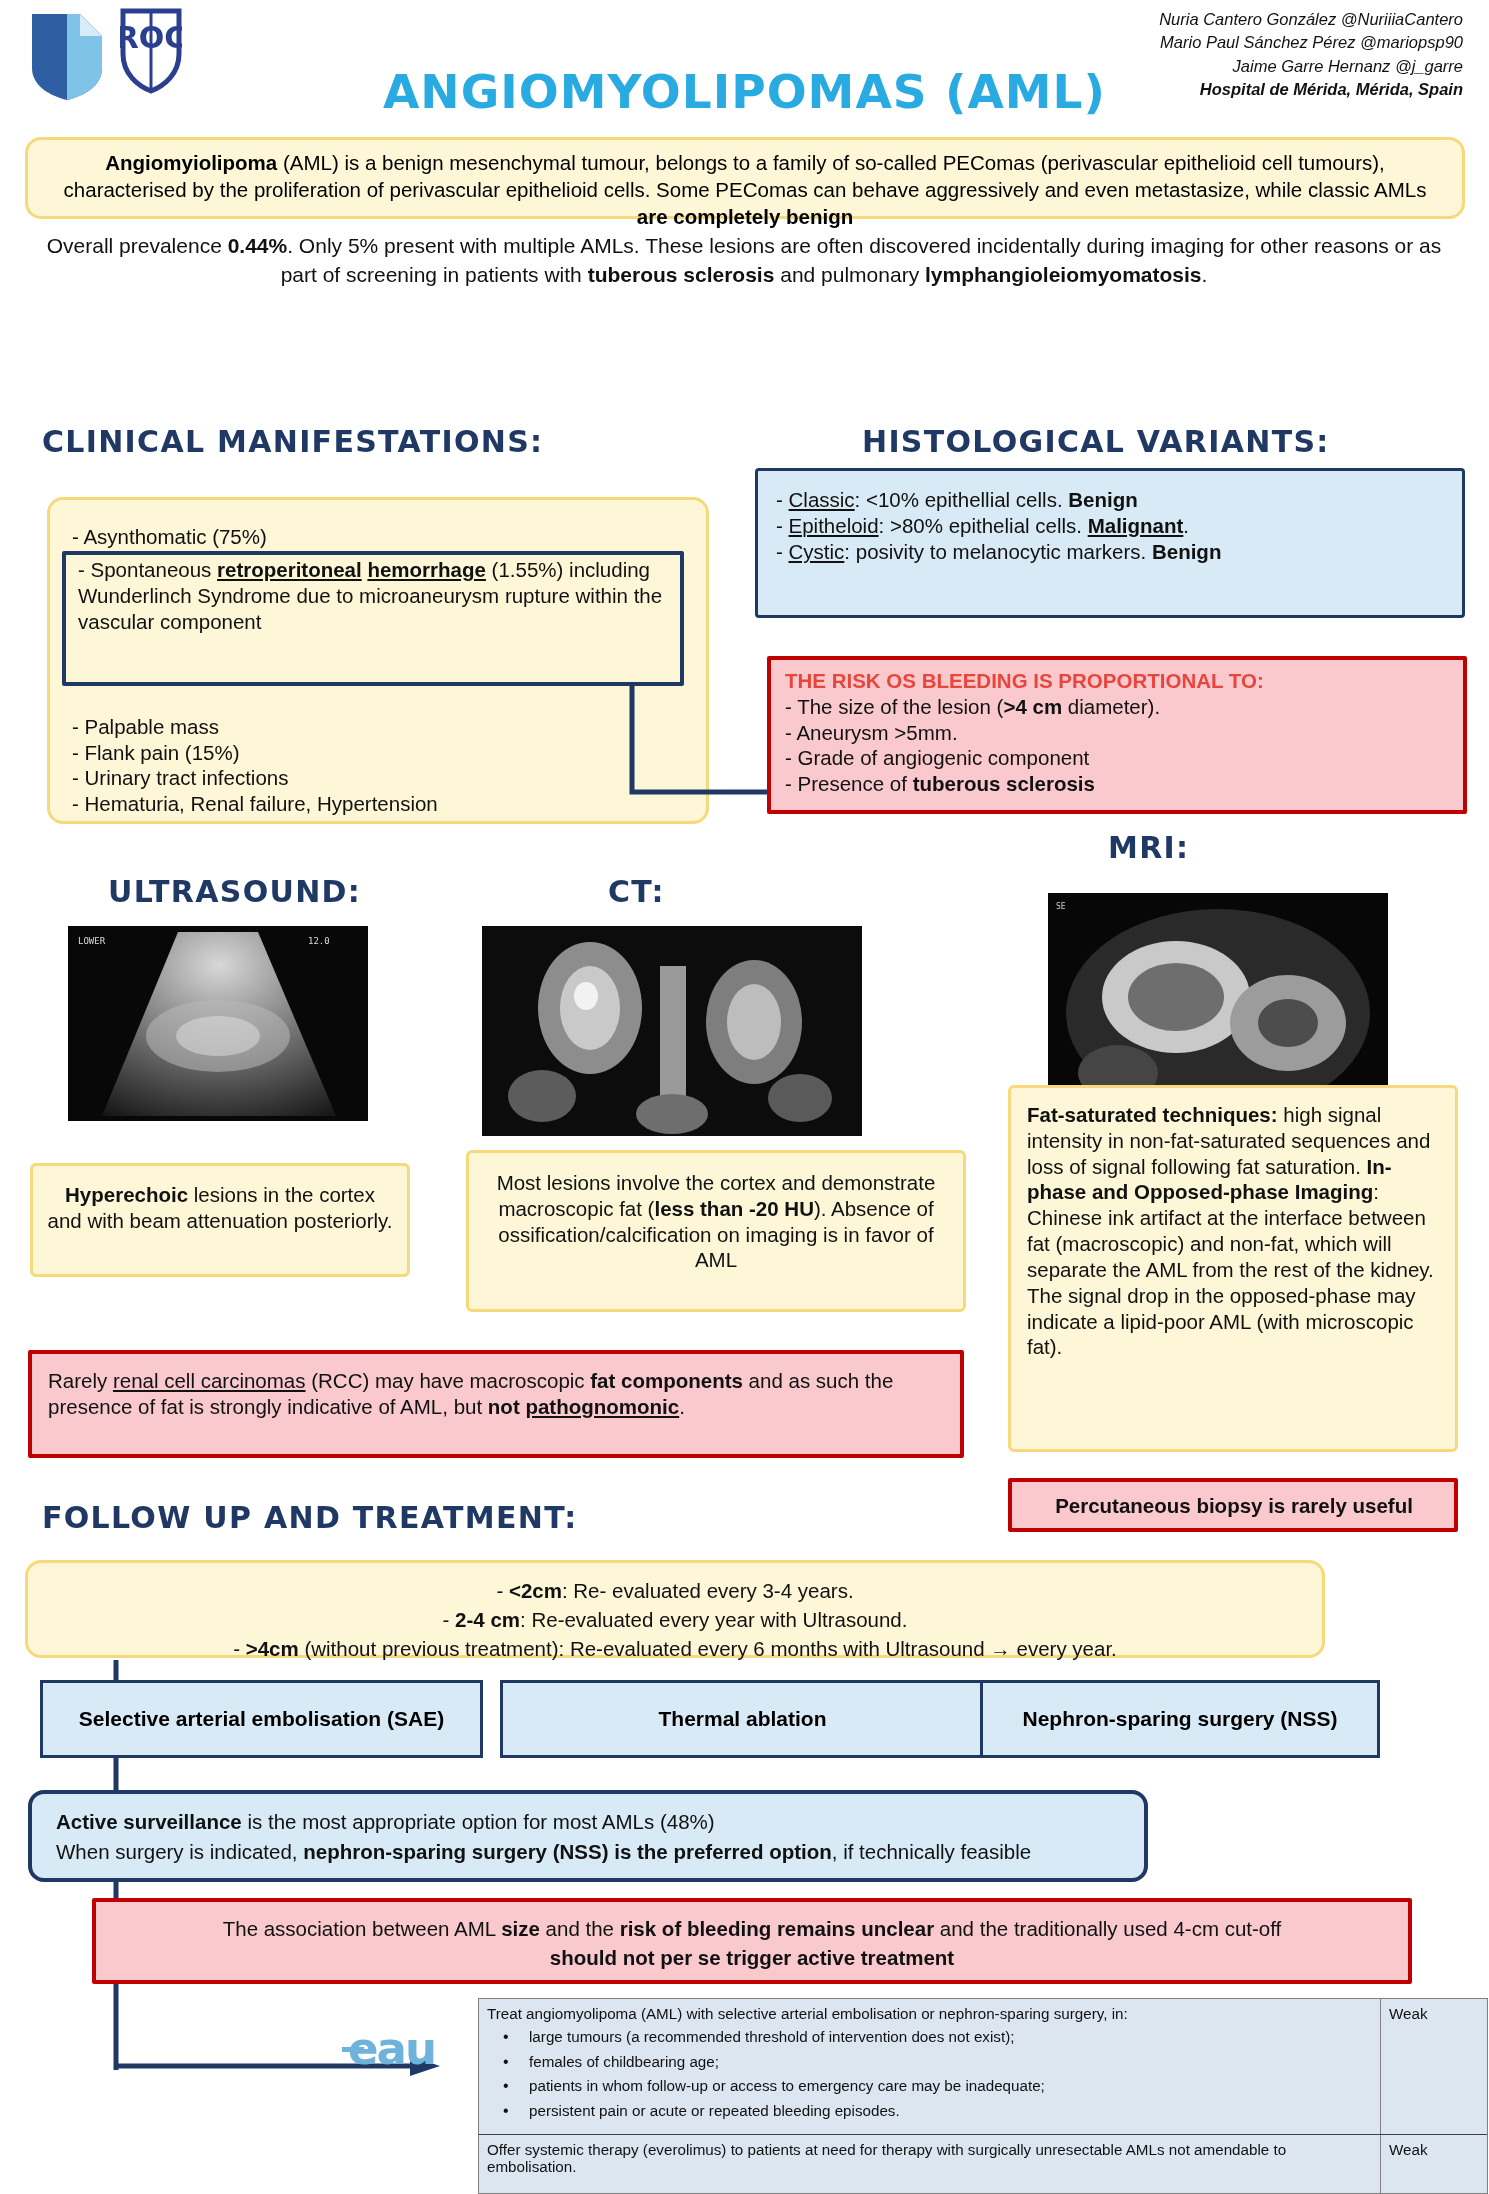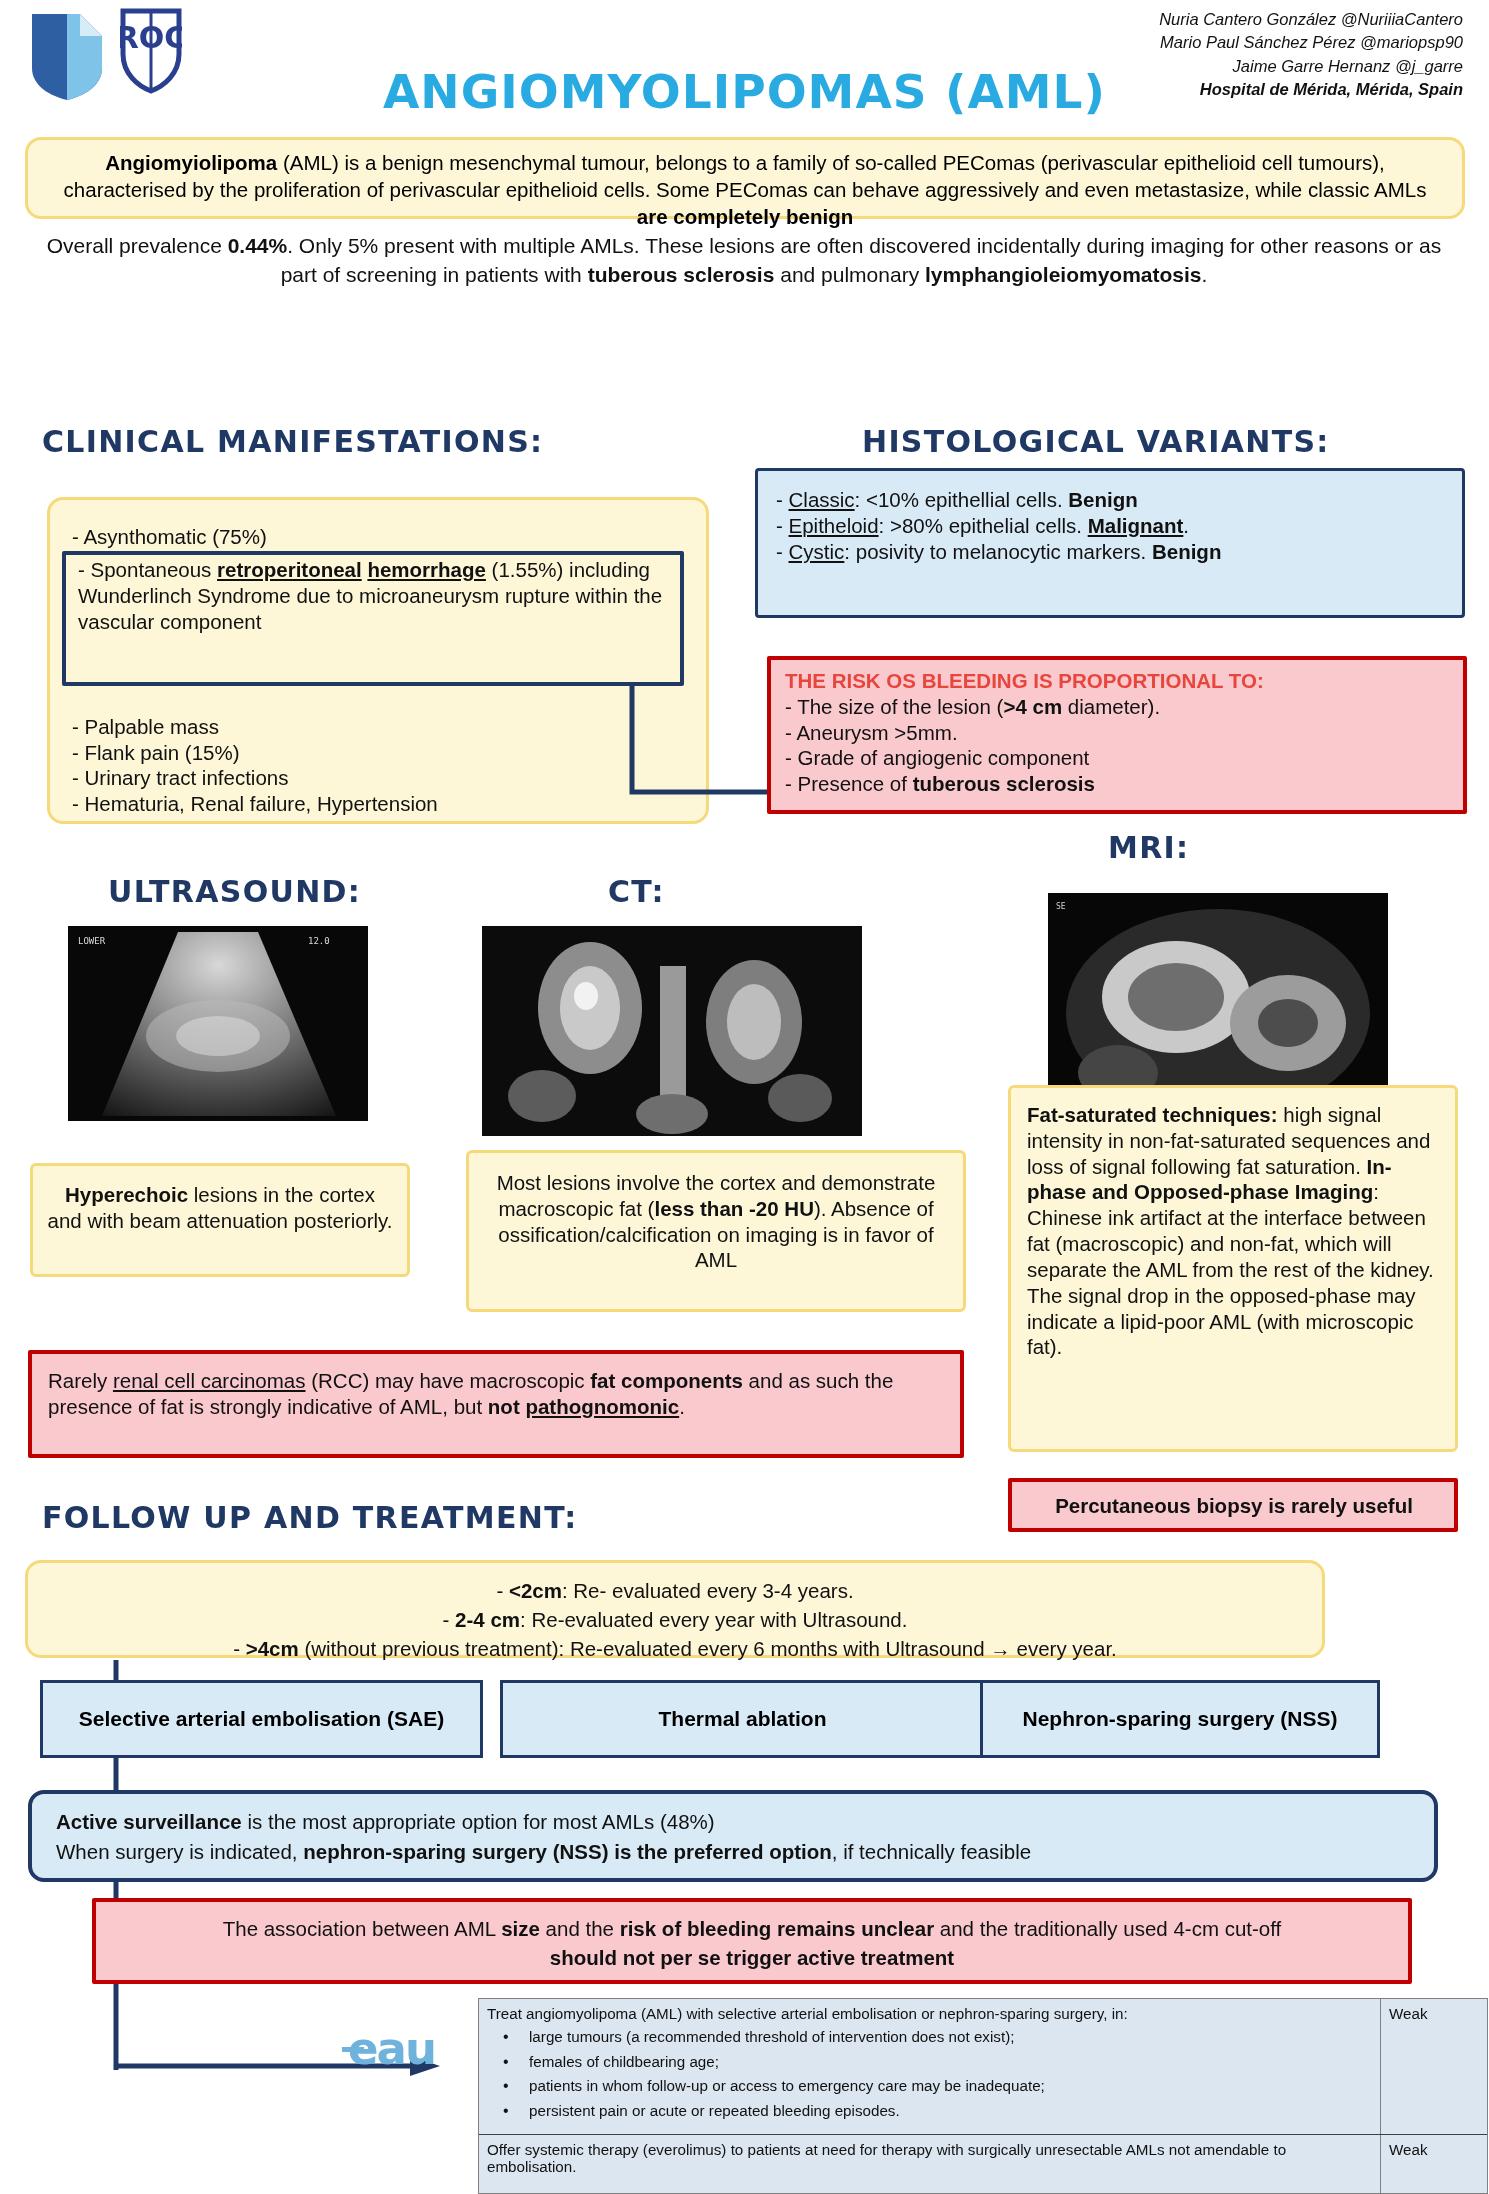--- a/index.html
+++ b/index.html
@@ -336,21 +336,21 @@
     <svg width="360" height="30" style="position:absolute; left:110px; top:2052px;">
       <path d="M6 14 L300 14" stroke="#1f3864" stroke-width="5" fill="none"></path>
       <path d="M300 4 L330 14 L300 24 Z" fill="#1f3864"></path>
     </svg>
   </div>
 
   <div class="tx-box" style="left:40px; top:1680px; width:443px; height:78px;">Selective arterial embolisation (SAE)</div>
   <div class="tx-box" style="left:500px; top:1680px; width:485px; height:78px;">Thermal ablation</div>
   <div class="tx-box" style="left:980px; top:1680px; width:400px; height:78px;">Nephron-sparing surgery (NSS)</div>
 
-  <div class="box blue-box-round" style="left:28px; top:1790px; width:1410px; height:92px;">
+  <div class="box blue-box-round" style="left:28px; top:1790px; width:1120px; height:92px;">
     <div class="txt" style="padding:13px 18px 0 24px; line-height:1.45;">
       <div>
         <b>Active surveillance</b><span> is the most appropriate option for most AMLs (48%)</span>
       </div>
       <div>
         <span>When surgery is indicated, </span><b>nephron-sparing surgery (NSS) is the preferred option</b><span>, if technically feasible</span>
       </div>
     </div>
   </div>
 

